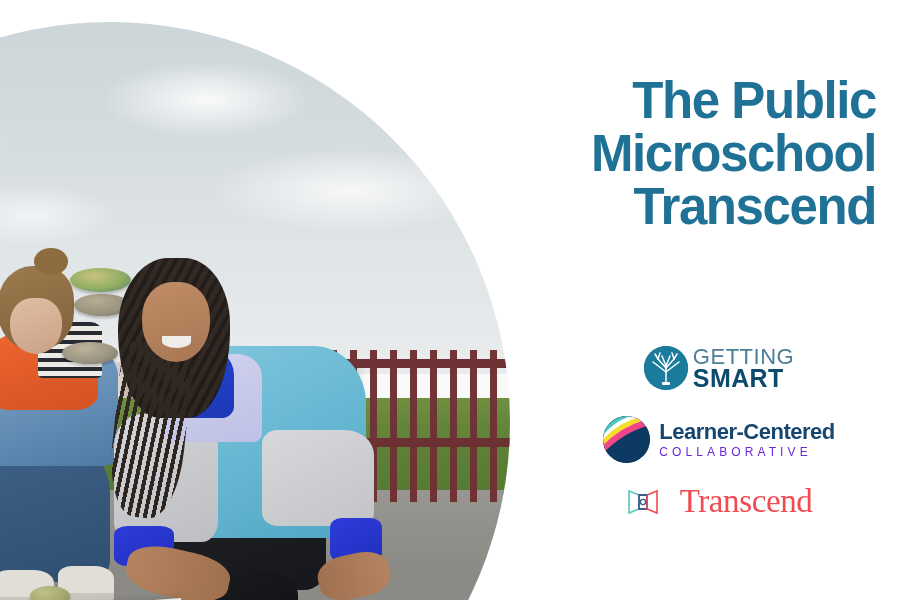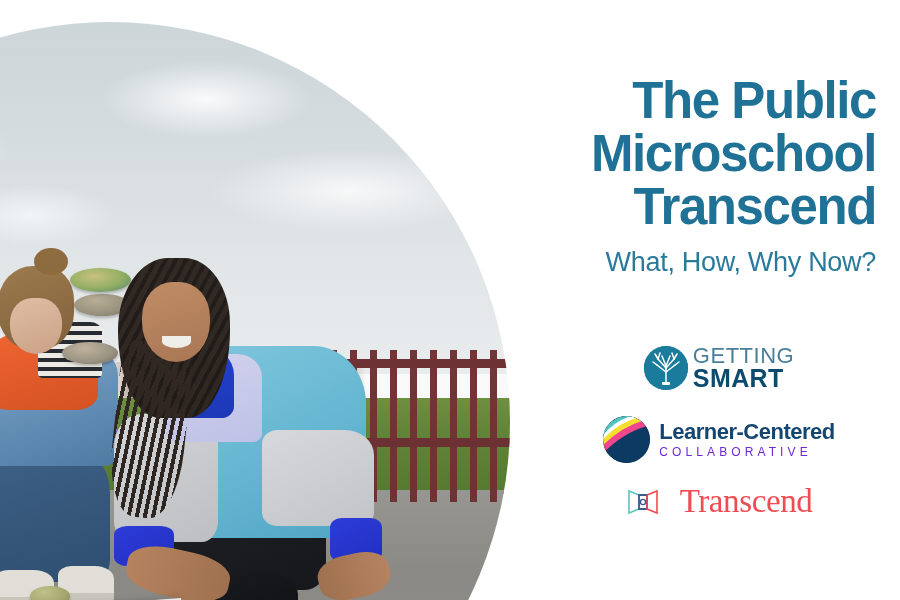--- a/index.html
+++ b/index.html
@@ -327,21 +327,21 @@
     width: 330px;
   }
   .logo-row {
     display: flex;
     align-items: center;
     justify-content: center;
   }
 
   
   .gs { margin-top: 0; flex-direction: column; }
-  .gs-top { display: flex; align-items: center; }
+  .gs-top { display: flex; align-items: flex-end; }
   .gs-tree {
     width: 44px; height: 44px;
     border-radius: 50%;
     background: #1b7b9c;
     position: relative;
     flex: 0 0 auto;
   }
   .gs-words {
     margin-left: 5px;
     text-align: left;
@@ -475,21 +475,20 @@
       <div class="photo-grade"></div>
     </div>
   </div>
 
   <div class="content">
     <h1 class="title">
       <span class="tline">The Public</span>
       <span class="tline">Microschool</span>
       <span class="tline">Transcend</span>
     </h1>
-    <p class="subtitle">What, How, Why Now?</p>
   </div>
 
   <div class="logos">
 
     <div class="logo-row gs">
       <div class="gs-top">
         <div class="gs-tree">
           <svg viewBox="0 0 44 44" width="44" height="44" aria-hidden="true">
             <circle cx="22" cy="22" r="22" fill="#1b7b9c"></circle>
             <g stroke="#ffffff" stroke-width="1.5" stroke-linecap="round" fill="none">

